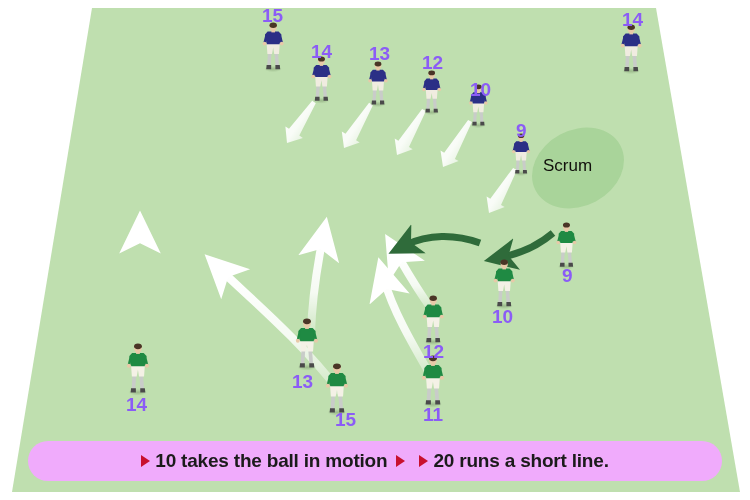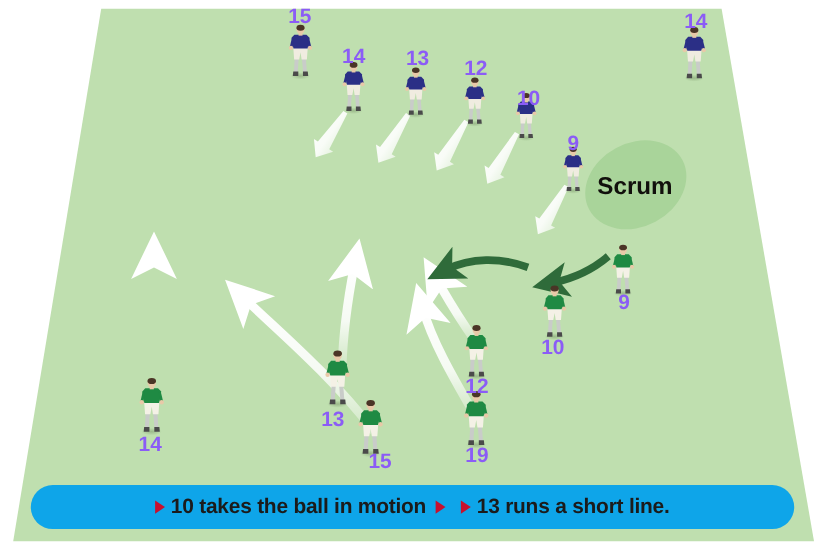--- a/index.html
+++ b/index.html
@@ -8,21 +8,21 @@
     font-family:"Liberation Sans", sans-serif;
   }
   #stage{position:relative;width:750px;height:500px;background:#ffffff;}
   #field{position:absolute;left:0;top:0;width:750px;height:500px;}
   #overlay{position:absolute;left:0;top:0;width:750px;height:500px;}
   .plabel{
     position:absolute;font-weight:bold;font-size:19px;color:#8b5cf6;
     line-height:1;white-space:nowrap;
   }
   .scrum-text{
-    position:absolute;font-weight:bold;font-size:22px;color:#11100c;
+    position:absolute;font-weight:normal;font-size:17px;color:#11100c;
     white-space:nowrap;
   }
 
   #caption{
     position:absolute;left:28px;top:441px;width:694px;height:40px;
     background:#ffffff;border-radius:20px;
     display:flex;align-items:center;justify-content:center;
   }
   #caption-inner{
     display:flex;align-items:center;gap:0px;
@@ -340,29 +340,29 @@
       <div class="plabel" style="left: 262px; top: 6px;">15</div>
       <div class="plabel" style="left: 622px; top: 10px;">14</div>
       <div class="plabel" style="left: 311px; top: 42px;">14</div>
       <div class="plabel" style="left: 369px; top: 44px;">13</div>
       <div class="plabel" style="left: 422px; top: 53px;">12</div>
       <div class="plabel" style="left: 470px; top: 80px;">10</div>
       <div class="plabel" style="left: 516px; top: 121px;">9</div>
       <div class="plabel" style="left: 562px; top: 266px;">9</div>
       <div class="plabel" style="left: 492px; top: 307px;">10</div>
       <div class="plabel" style="left: 423px; top: 342px;">12</div>
-      <div class="plabel" style="left: 423px; top: 405px;">19</div>
+      <div class="plabel" style="left: 423px; top: 405px;">11</div>
       <div class="plabel" style="left: 292px; top: 372px;">13</div>
       <div class="plabel" style="left: 335px; top: 410px;">15</div>
       <div class="plabel" style="left: 126px; top: 395px;">14</div>
     </div>
 
-  <div id="caption" style="background: #0ea5e9;">
+  <div id="caption" style="background: #f0abfc;">
     <div id="caption-inner">
         <span class="bullet first" style="border-left-color: rgb(200, 16, 46);"></span>
         <span>10 takes the ball in motion</span>
         <span class="bullet" style="border-left-color: rgb(200, 16, 46);"></span>
         <span class="bullet" style="border-left-color: rgb(200, 16, 46);"></span>
-        <span>13 runs a short line.</span>
+        <span>20 runs a short line.</span>
       </div>
   </div>
 
 </div>
 
 </body></html>

